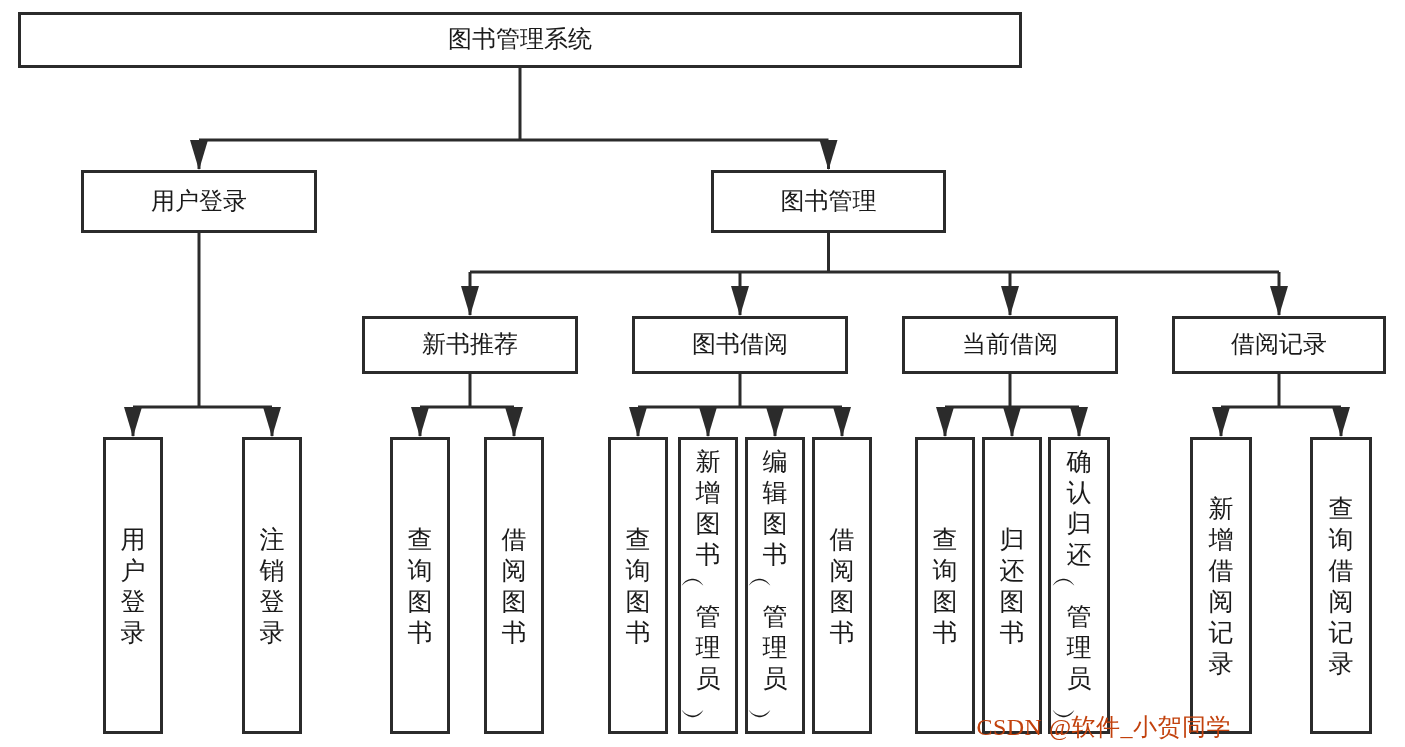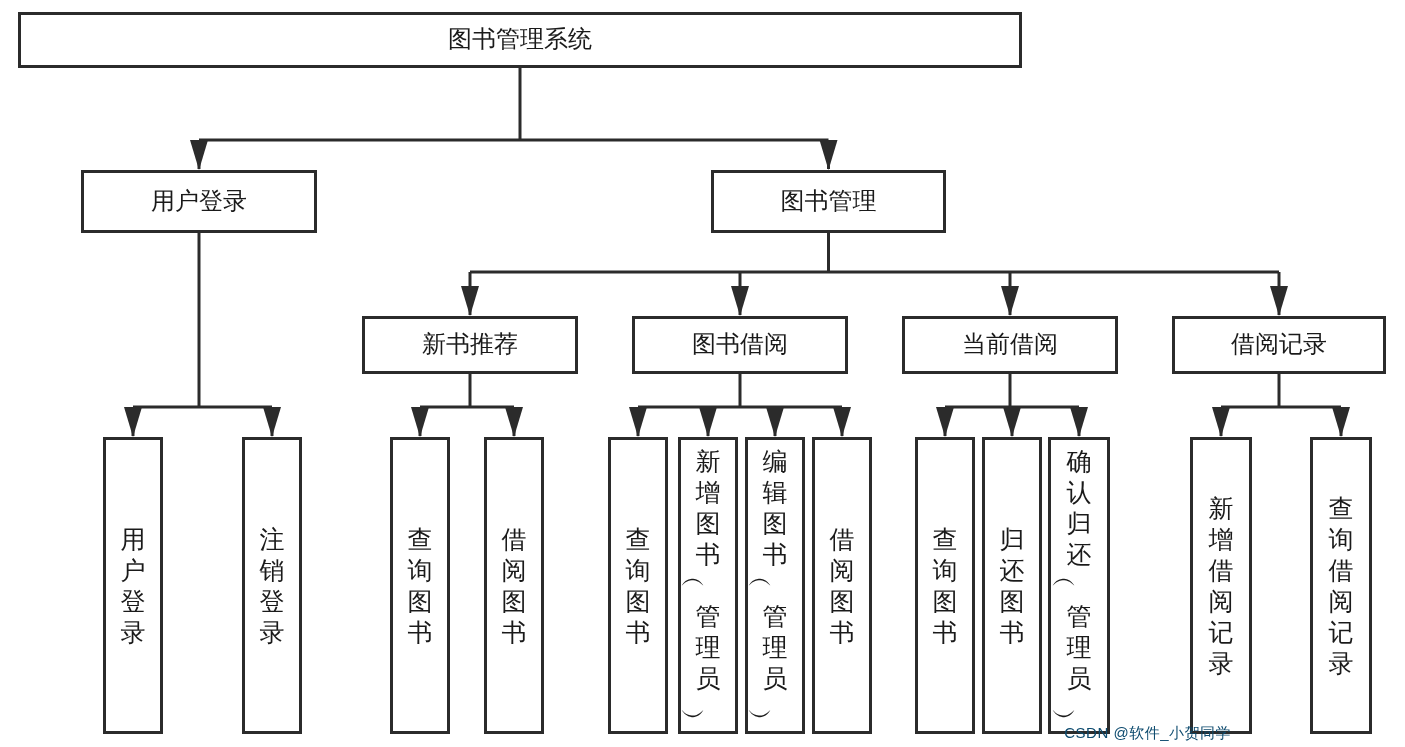--- a/index.html
+++ b/index.html
@@ -16,22 +16,22 @@
     font-family:"Liberation Sans","DejaVu Sans",sans-serif;
     fill:#1a1a1a;font-size:24px;text-anchor:middle;
     dominant-baseline:middle;
   }
   .node-label-vert{
     font-family:"Liberation Sans","DejaVu Sans",sans-serif;
     fill:#1a1a1a;font-size:25px;text-anchor:middle;
   }
   .watermark{
     position:absolute;right:8px;bottom:4px;
-    font-family:Liberation Sans, sans-serif;
-    font-size:15px;color:#0c4a6e;white-space:nowrap;
+    font-family:Liberation Serif, serif;
+    font-size:24px;color:#c2410c;white-space:nowrap;
     letter-spacing:0.5px;pointer-events:none;
   }
 </style>
 </head>
 <body>
 
 <div id="diagram-root">
   <svg class="diagram" id="diagram-svg" viewBox="0 0 1405 747" xmlns="http://www.w3.org/2000/svg">
       <g>
         <g>

